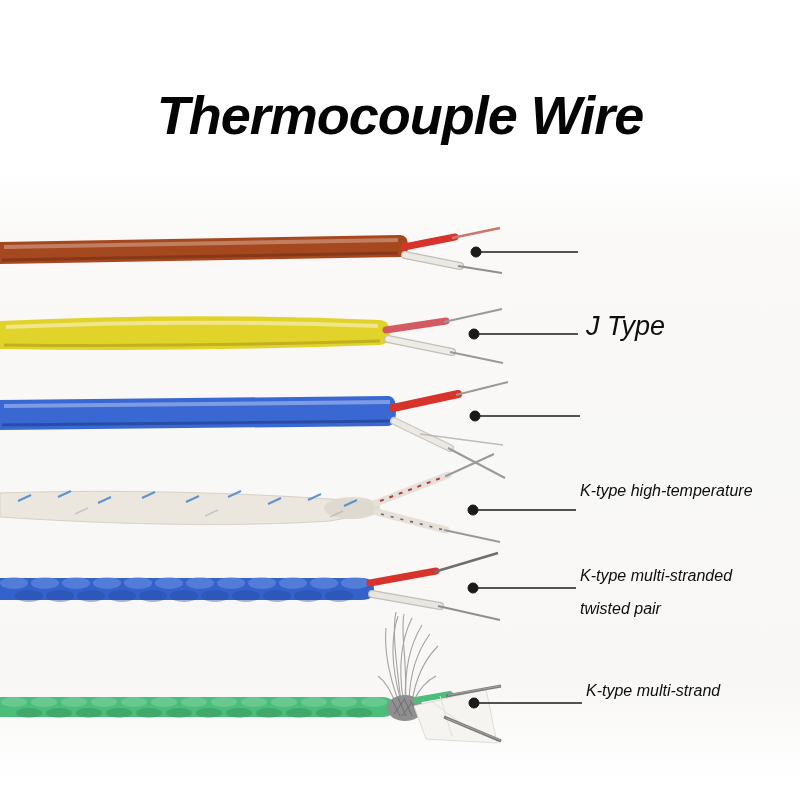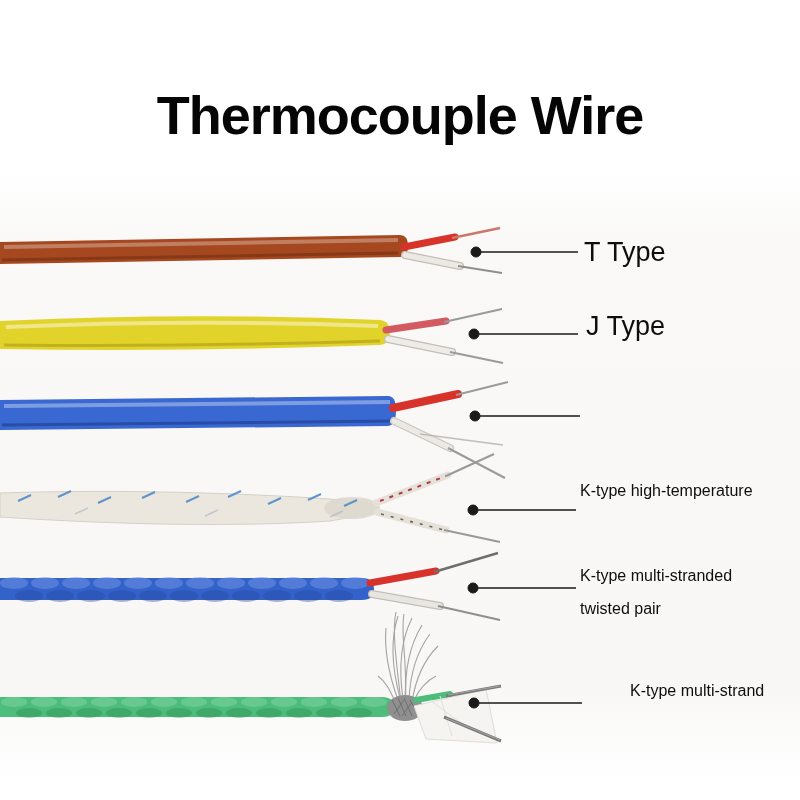--- a/index.html
+++ b/index.html
@@ -1,17 +1,17 @@
 <!DOCTYPE html>
 <html><head>
 <meta charset="utf-8">
 <style>
   html,body{margin:0;padding:0;}
   body{width:800px;height:800px;background:#ffffff;font-family:"Liberation Sans","DejaVu Sans",sans-serif;overflow:hidden;}
-  .stage{position:relative;width:800px;height:800px;background:#ffffff;}
+  .stage{position:relative;width:800px;height:800px;background:#ffffff;font-style:italic;}
   .photo-bg{position:absolute;left:0;top:170px;width:800px;height:610px;
     background:linear-gradient(#ffffff,#f7f6f4 12%,#f5f4f2 85%,#ffffff);opacity:.7;}
   .title{position:absolute;left:0;top:48px;width:800px;text-align:center;
     font-size:54px;font-weight:700;letter-spacing:-1px;color:#050505;}
   .wire-art{position:absolute;left:0;top:0;width:800px;height:800px;}
   .label{position:absolute;color:#0e0e0e;white-space:nowrap;}
   .label-large{font-size:27px;line-height:32px;font-weight:400;}
   .label-small{font-size:16px;line-height:33px;font-weight:400;}
   .label span{display:block;}
 </style>
@@ -209,29 +209,26 @@
           <circle cx="473" cy="588" r="5"></circle>
           <line x1="478" y1="588" x2="576" y2="588" stroke-width="1.5"></line>
         </g>
       <g>
           <circle cx="474" cy="703" r="5"></circle>
           <line x1="479" y1="703" x2="582" y2="703" stroke-width="1.5"></line>
         </g>
     </g>
   </svg>
 
-  <div class="label label-large" style="left:584px;top:236px;">
-    <span>T Type</span>
-  </div>
   <div class="label label-large" style="left:586px;top:310px;">
     <span>J Type</span>
   </div>
   <div class="label label-small" style="left:580px;top:474px;">
     <span>K-type high-temperature</span>
   </div>
   <div class="label label-small" style="left:580px;top:559px;">
     <span>K-type multi-stranded</span>
     <span>twisted pair</span>
   </div>
-  <div class="label label-small" style="left:586px;top:674px;margin-left:44px;">
+  <div class="label label-small" style="left:586px;top:674px;">
     <span>K-type multi-strand</span>
   </div>
 </div>
 
 </body></html>

